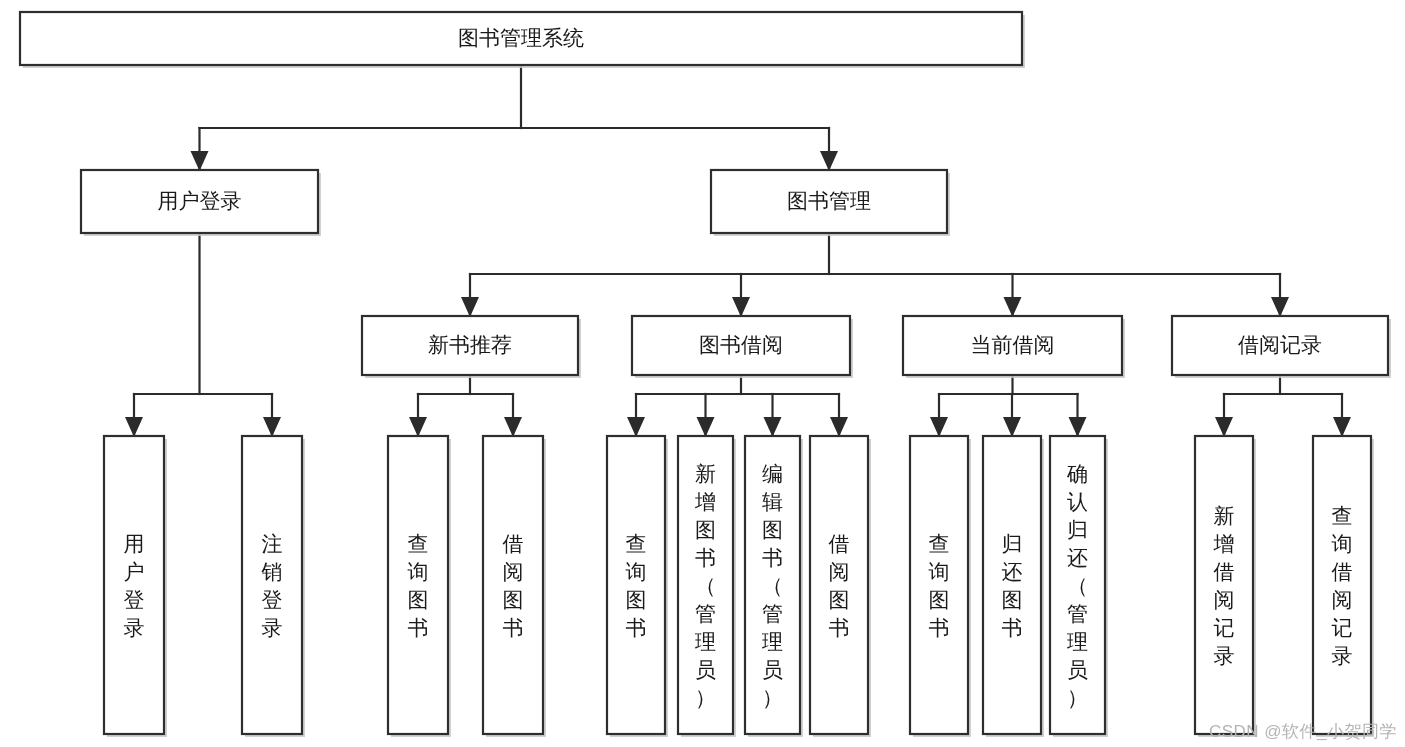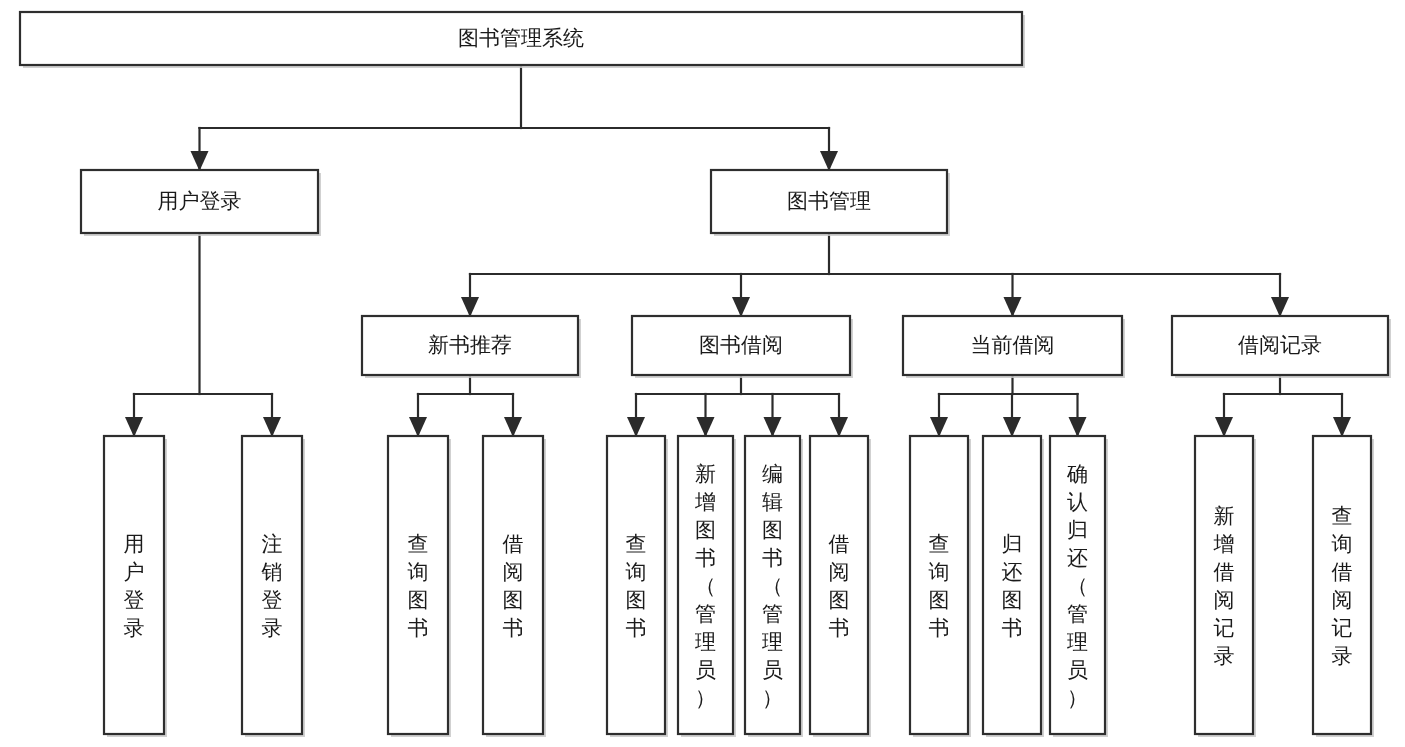--- a/index.html
+++ b/index.html
@@ -221,13 +221,14 @@
           <rect x="1195" y="436" width="58" height="298" class="node-box"></rect>
           <text x="1224" class="node-label-vertical"><tspan x="1224" y="522.84">新</tspan><tspan x="1224" y="550.84">增</tspan><tspan x="1224" y="578.84">借</tspan><tspan x="1224" y="606.84">阅</tspan><tspan x="1224" y="634.84">记</tspan><tspan x="1224" y="662.84">录</tspan></text>
         </g>
         <g>
           <rect x="1316" y="439" width="58" height="298" class="node-shadow"></rect>
           <rect x="1313" y="436" width="58" height="298" class="node-box"></rect>
           <text x="1342" class="node-label-vertical"><tspan x="1342" y="522.84">查</tspan><tspan x="1342" y="550.84">询</tspan><tspan x="1342" y="578.84">借</tspan><tspan x="1342" y="606.84">阅</tspan><tspan x="1342" y="634.84">记</tspan><tspan x="1342" y="662.84">录</tspan></text>
         </g>
       </g>
     </svg>
+  <div class="watermark">CSDN @软件_小贺同学</div>
 </div>
 
 </body></html>

